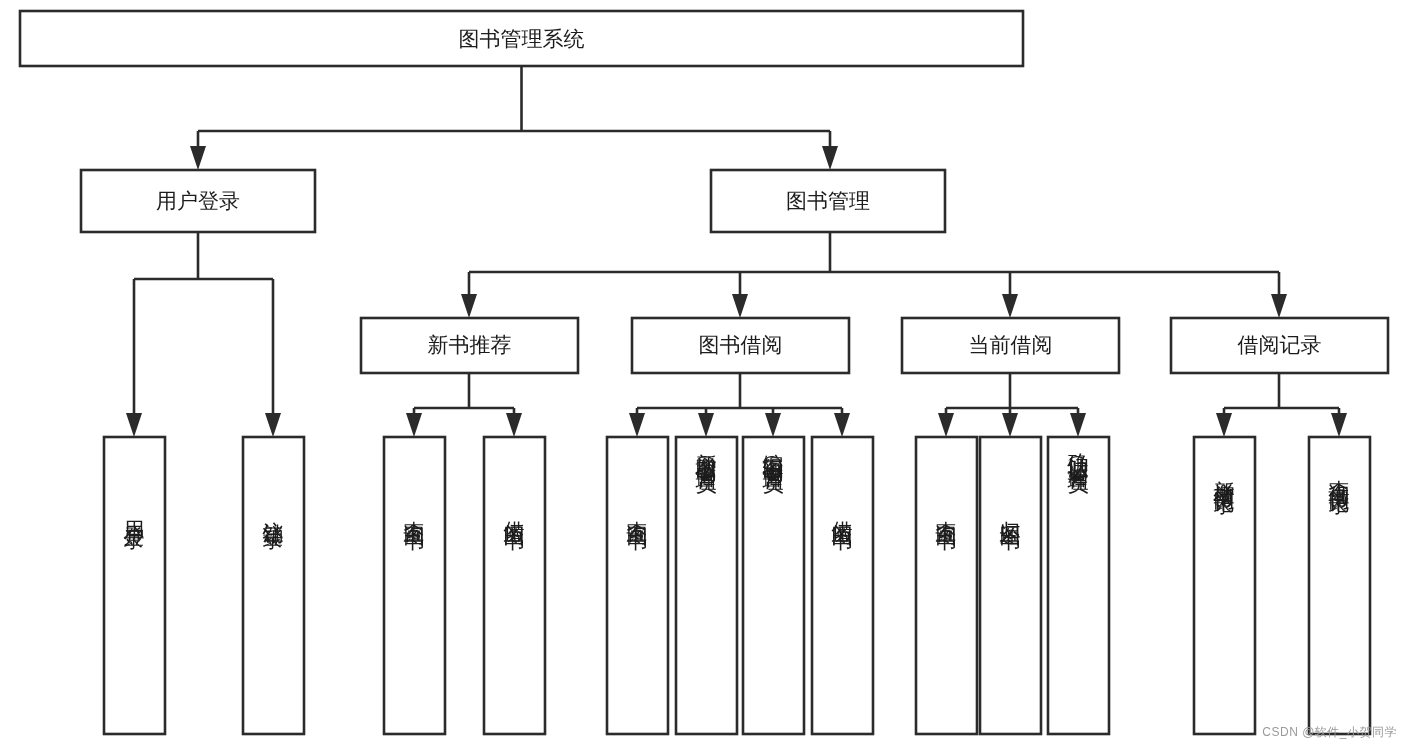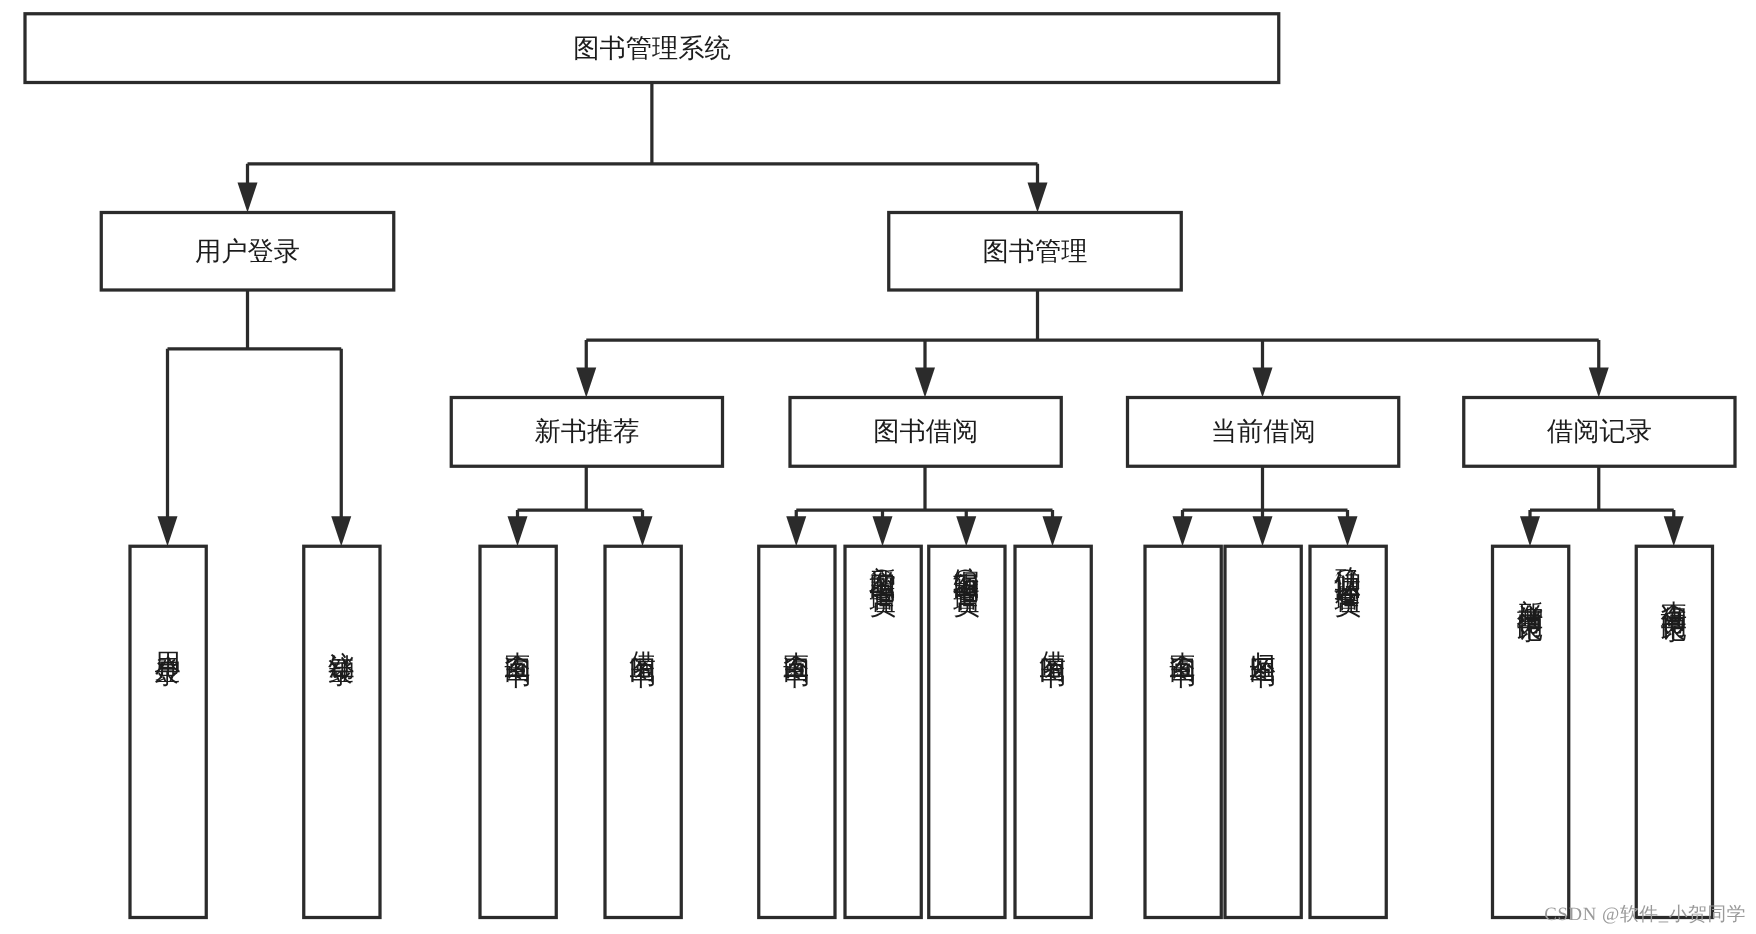--- a/index.html
+++ b/index.html
@@ -48,22 +48,22 @@
     fill: none;
   }
   .arrow-head {
     fill: #2b2b2b;
     stroke: none;
   }
   .watermark {
     position: absolute;
     right: 8px;
     bottom: 6px;
-    font-family: Liberation Serif, serif;
-    font-size: 15px;
+    font-family: Liberation Sans, sans-serif;
+    font-size: 12px;
     color: #9a9a9a;
     white-space: nowrap;
     letter-spacing: 0.5px;
   }
 </style>
 </head>
 <body>
 
 <div id="diagram-root">
   <svg width="1405" height="747" viewBox="0 0 1405 747" xmlns="http://www.w3.org/2000/svg">

